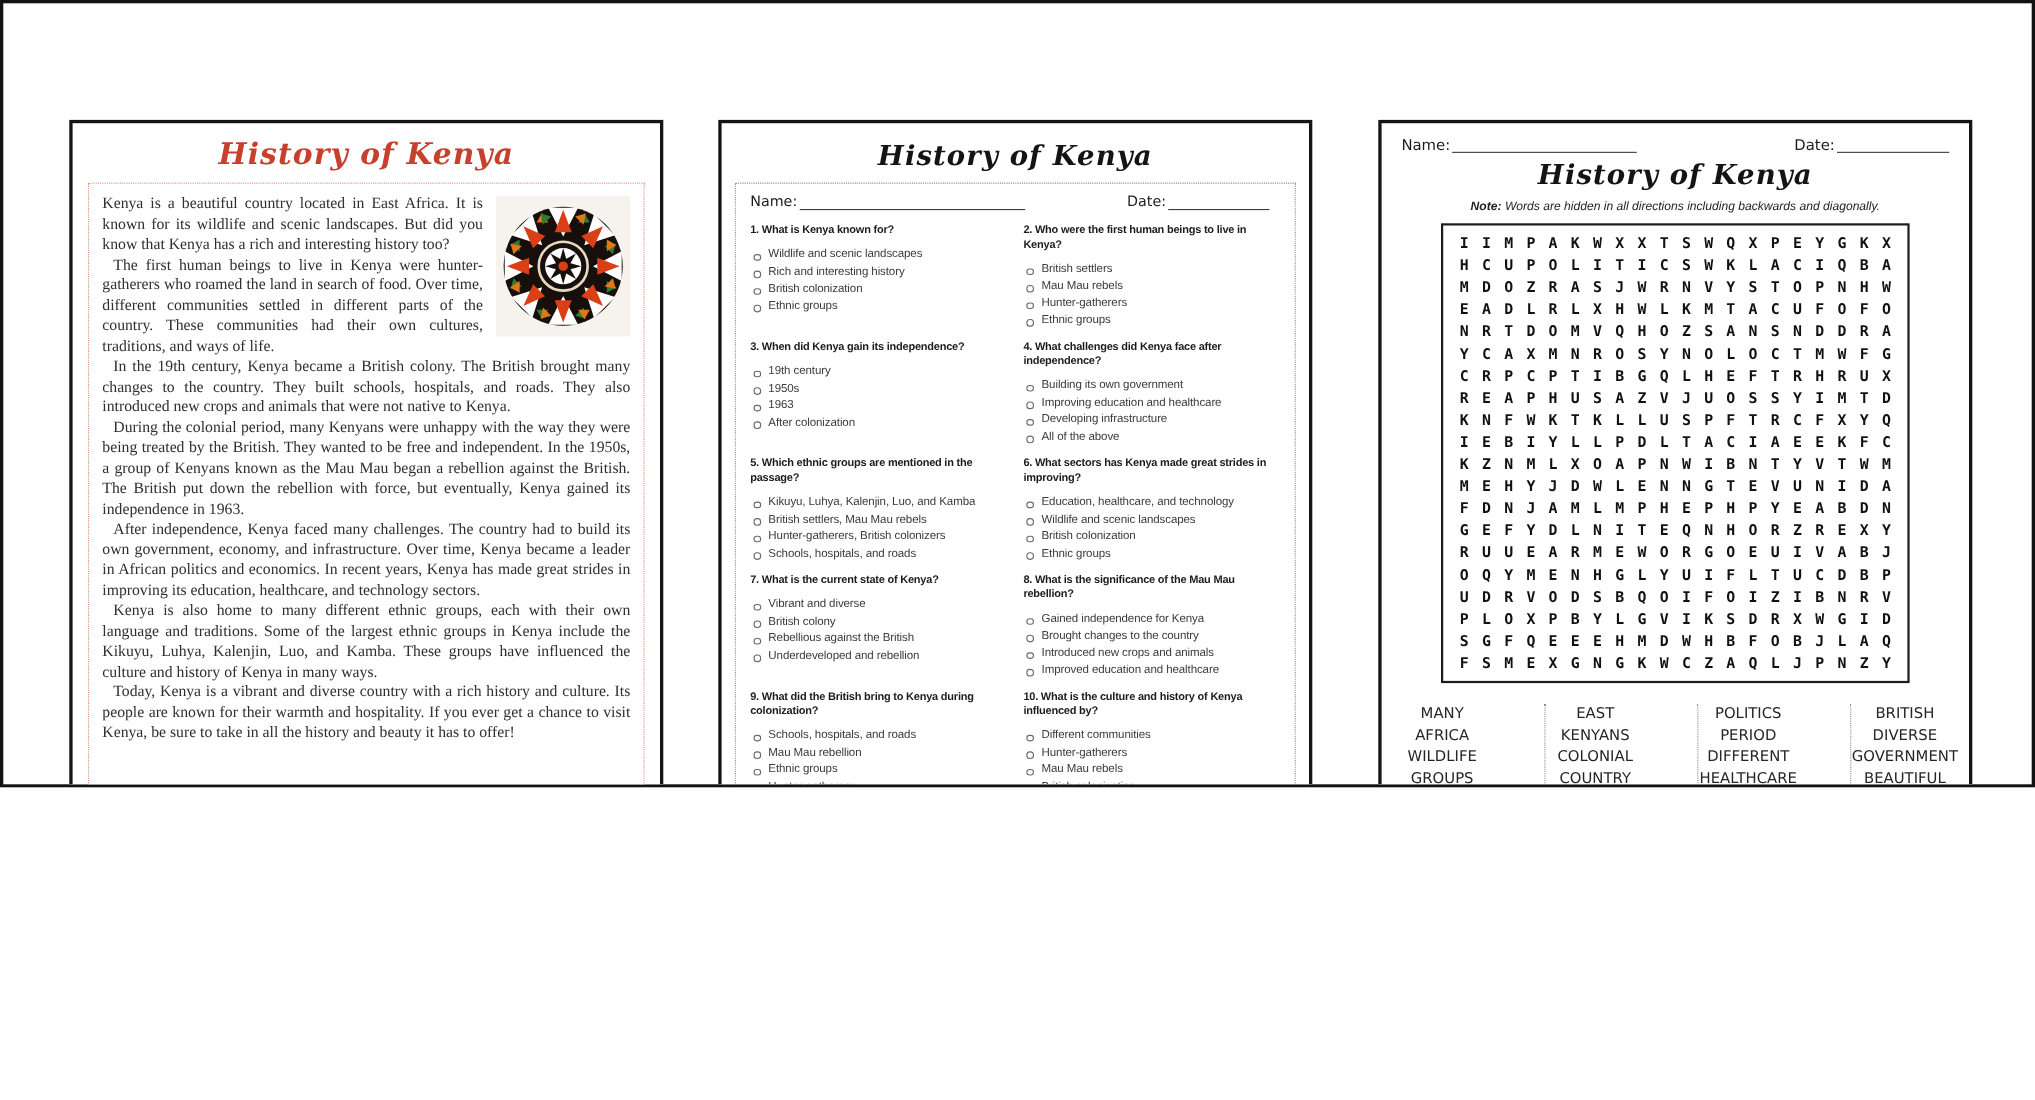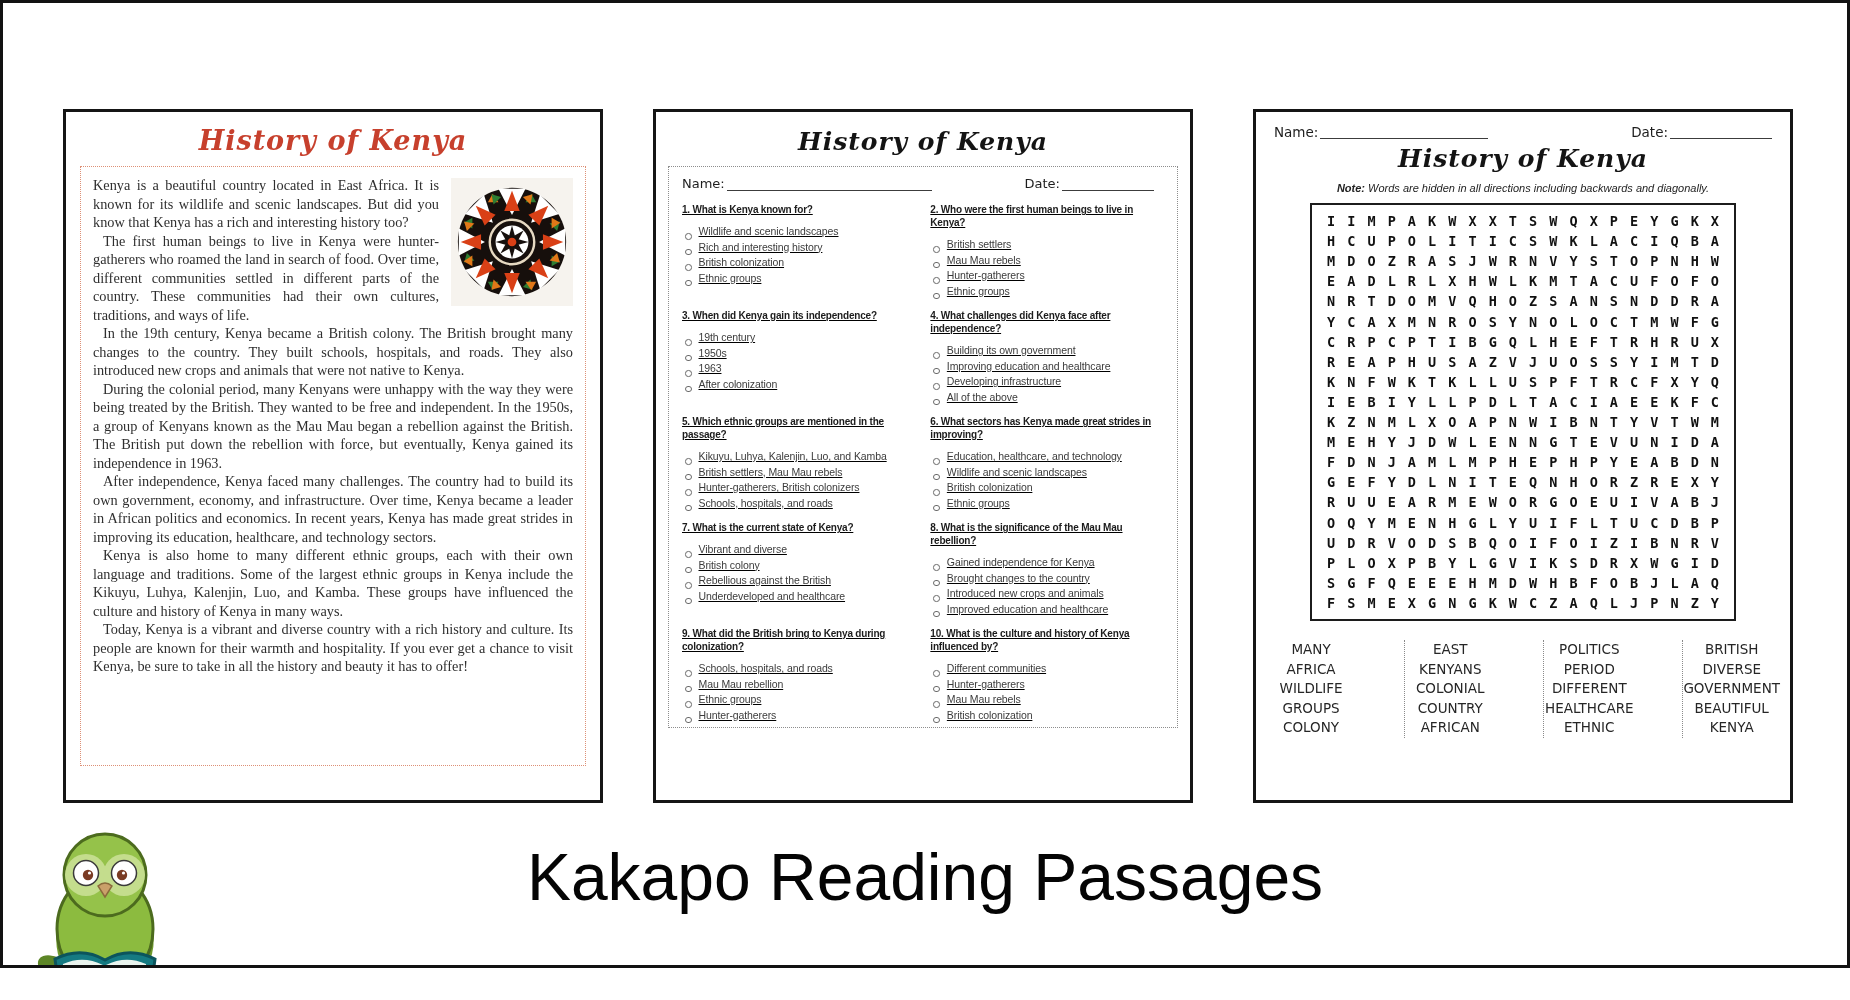--- a/index.html
+++ b/index.html
@@ -1,16 +1,16 @@
 <!DOCTYPE html>
 <html><head>
 <meta charset="utf-8">
 <style>
   html,body{margin:0;padding:0;background:#ffffff;}
-  .canvas{position:relative;width:1850px;height:968px;background:#fff;border:3px solid #121212;
+  .canvas{position:relative;width:1850px;height:716px;background:#fff;border:3px solid #121212;
           box-sizing:border-box;overflow:hidden;font-family:"DejaVu Sans",sans-serif;}
 
   
   .page{position:absolute;top:106px;width:540px;height:694px;background:#fff;
         border:3px solid #151515;box-sizing:border-box;display:flex;flex-direction:column;}
   #page1{left:60px;}
   #page2{left:650px;}
   #page3{left:1250px;}
 
   .script{font-family:"DejaVu Serif",serif;font-style:italic;font-weight:bold;
@@ -29,25 +29,25 @@
   .para:first-child{text-indent:0;}
 
   
   .q-box{flex:1;margin:10px 12px 74px;border:1px dotted #8d8d8d;padding:9px 13px 4px;}
   .nd-row{display:flex;align-items:center;font-size:13px;color:#1d1d1d;}
   .q-box .nd-row{margin-bottom:2px;}
   .blank{display:inline-block;border-bottom:1.4px solid #3c3c3c;height:13px;margin-left:2px;}
   .blank-name{width:205px;}
   .blank-date{width:92px;margin-right:10px;}
   .spacer{flex:1;}
-  .q-grid{display:grid;grid-template-columns:1fr 1.07fr;column-gap:30px;text-decoration:underline;}
+  .q-grid{display:grid;grid-template-columns:1fr 1.07fr;column-gap:30px;}
   .q-item{margin:0;}
   .q-text{font-family:"Liberation Sans",sans-serif;font-weight:bold;font-size:10px;
           line-height:13px;letter-spacing:-0.2px;color:#1c1c1c;margin:10px 0 8px;}
-  .q-opt{display:flex;align-items:flex-end;font-family:"Liberation Sans",sans-serif;
+  .q-opt{display:flex;align-items:center;font-family:"Liberation Sans",sans-serif;
          font-size:10.5px;line-height:15.5px;letter-spacing:-0.1px;color:#3b3b3b;}
   .q-opt .bullet{flex:0 0 auto;width:4.5px;height:4.5px;border:1.2px solid #6a6a6a;
                  border-radius:50%;margin:4.6px 7px 0 3px;}
 
   
   #page3 .nd-row{margin:12px 18px 0;font-size:13.5px;}
   #page3 .blank-name{width:168px;}
   #page3 .blank-date{width:102px;margin-right:0;}
   .note{font-family:"Liberation Sans",sans-serif;text-align:center;font-size:11px;
         color:#232323;margin-top:9px;font-style:italic;}
@@ -254,21 +254,21 @@
             <div class="q-opt">
               <span class="bullet"></span>
               <span>British colony</span>
             </div>
             <div class="q-opt">
               <span class="bullet"></span>
               <span>Rebellious against the British</span>
             </div>
             <div class="q-opt">
               <span class="bullet"></span>
-              <span>Underdeveloped and healthcare</span>
+              <span>Underdeveloped and rebellion</span>
             </div>
           </div>
           <div class="q-item">
             <div class="q-text">8. What is the significance of the Mau Mau rebellion?</div>
             <div class="q-opt">
               <span class="bullet"></span>
               <span>Gained independence for Kenya</span>
             </div>
             <div class="q-opt">
               <span class="bullet"></span>

